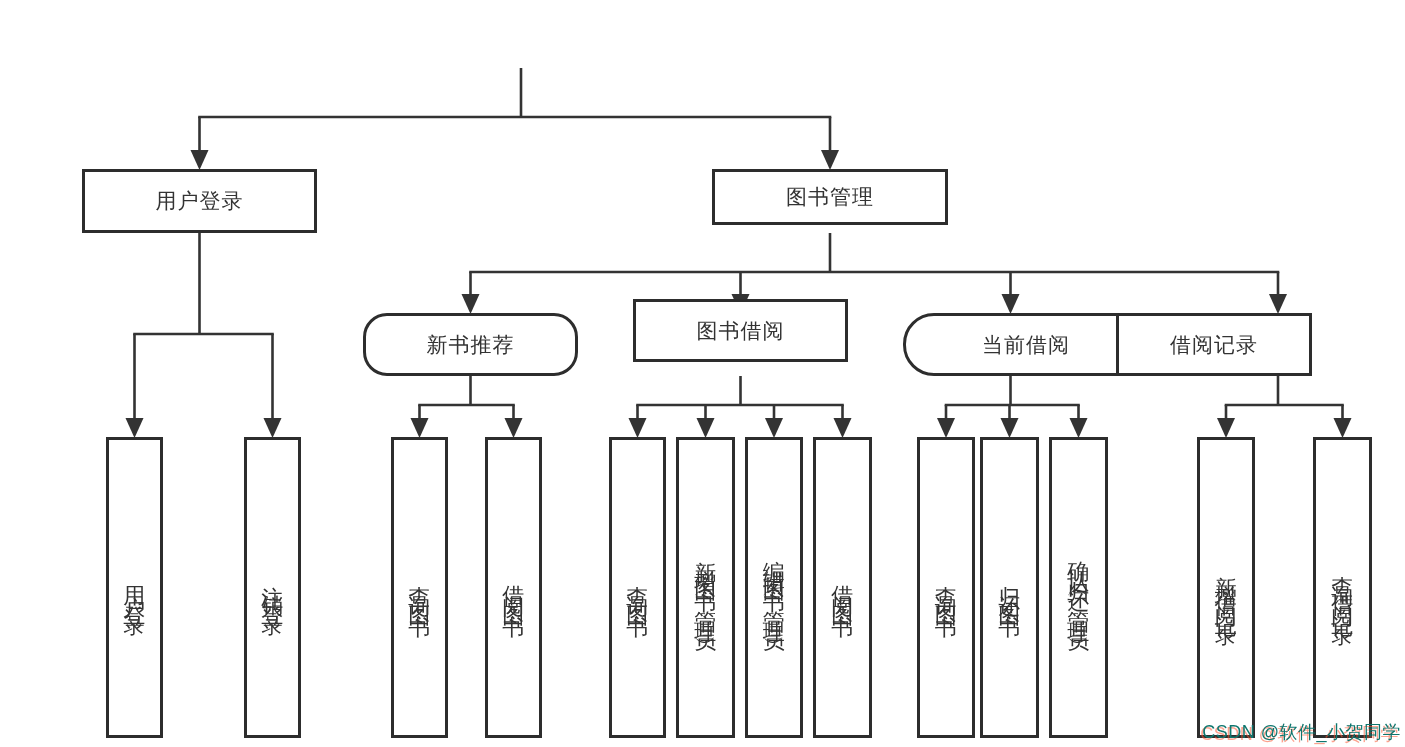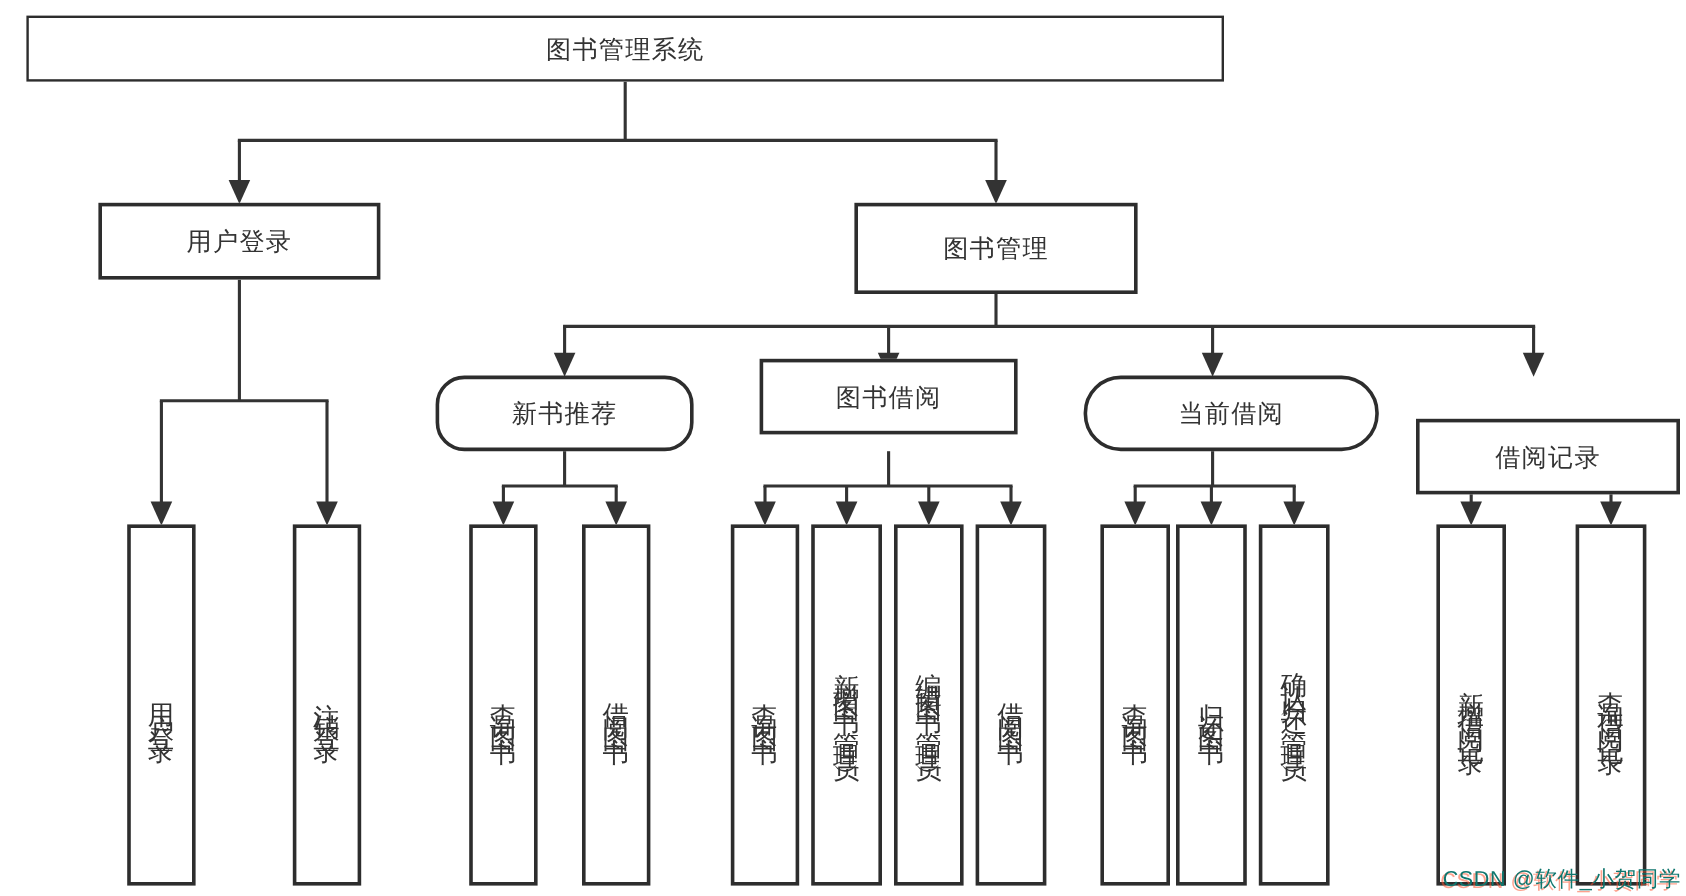--- a/index.html
+++ b/index.html
@@ -101,41 +101,38 @@
       <line x1="1078.5" y1="405" x2="1078.5" y2="419" stroke="#333333" stroke-width="2.6"></line>
       <polygon points="1069.5,418 1087.5,418 1078.5,438" fill="#333333"></polygon>
       <line x1="1278" y1="376" x2="1278" y2="405" stroke="#333333" stroke-width="2.6"></line>
       <line x1="1224.7" y1="405" x2="1343.8" y2="405" stroke="#333333" stroke-width="2.6"></line>
       <line x1="1226" y1="405" x2="1226" y2="419" stroke="#333333" stroke-width="2.6"></line>
       <polygon points="1217,418 1235,418 1226,438" fill="#333333"></polygon>
       <line x1="1342.5" y1="405" x2="1342.5" y2="419" stroke="#333333" stroke-width="2.6"></line>
       <polygon points="1333.5,418 1351.5,418 1342.5,438" fill="#333333"></polygon>
     </svg>
 
-  <div class="node h root" id="n-root" style="left:22px; top:13px; width:998px; height:55px;">
-    <span>图书管理系统</span>
-  </div>
 
   <div class="node h" id="n-user_login" style="left:82px; top:169px; width:235px; height:64px;">
     <span>用户登录</span>
   </div>
-  <div class="node h" id="n-book_mgmt" style="left:712px; top:169px; width:236px; height:76px;">
+  <div class="node h" id="n-book_mgmt" style="left:712px; top:169px; width:236px; height:56px;">
     <span>图书管理</span>
   </div>
 
   <div class="node h" id="n-new_book_rec" style="left:363px; top:313px; width:215px; height:63px;border-radius:24px;">
     <span>新书推荐</span>
   </div>
   <div class="node h" id="n-book_borrow" style="left:633px; top:299px; width:215px; height:63px;">
     <span>图书借阅</span>
   </div>
   <div class="node h" id="n-current_borrow" style="left:903px; top:313px; width:246px; height:63px;border-radius:31px;">
     <span>当前借阅</span>
   </div>
-  <div class="node h" id="n-borrow_record" style="left:1180px; top:313px; width:220px; height:63px;margin-top:36px;">
+  <div class="node h" id="n-borrow_record" style="left:1116px; top:313px; width:196px; height:63px;">
     <span>借阅记录</span>
   </div>
 
   <div class="node v" id="n-leaf_user_login" style="left:106px; top:437px; width:57px; height:301px;">
     <span>用户登录</span>
   </div>
   <div class="node v" id="n-leaf_logout" style="left:244px; top:437px; width:57px; height:301px;">
     <span>注销登录</span>
   </div>
   <div class="node v" id="n-leaf_query_book_1" style="left:391px; top:437px; width:57px; height:301px;">

